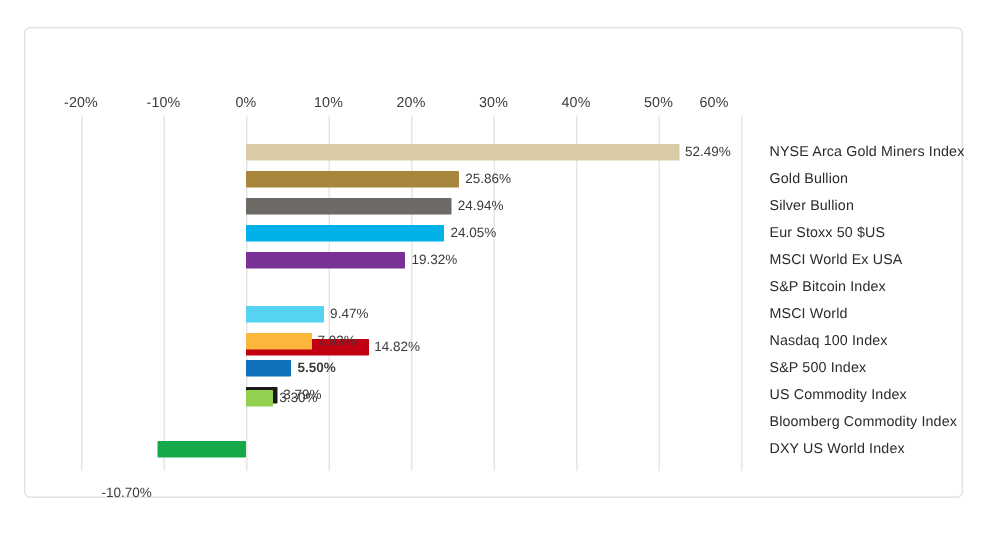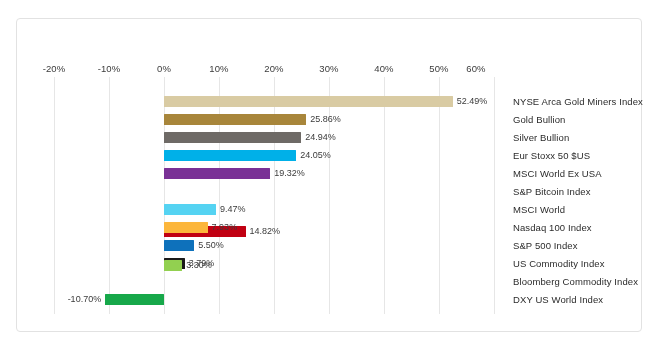--- a/index.html
+++ b/index.html
@@ -78,21 +78,21 @@
 
   .bar-value {
     position: absolute;
     top: 3px;
     font-size: 9px;
     line-height: 11px;
     color: #3b3b3b;
     white-space: nowrap;
   }
   .bar-value.pos { text-align: right; }
-  .bar-value.neg { text-align: right; }
+  .bar-value.neg { text-align: right; margin-top: 29px; }
 
   
   #label-column {
     position: absolute;
     left: 483px;
     top: 0;
     width: 143px;
     height: 314px;
   }
 
@@ -163,21 +163,21 @@
         <div class="bar-row" style="top: 182px;">
           <div class="bar" title="MSCI World 9.47%" style="left: 147px; width: 52.085px; background: rgb(85, 211, 242);"></div>
           <div class="bar-value pos" style="left: 203.085px;">9.47%</div>
         </div>
         <div class="bar-row" style="top: 200px;">
           <div class="bar" title="Nasdaq 100 Index 7.93%" style="left: 147px; width: 43.615px; background: rgb(252, 182, 59);"></div>
           <div class="bar-value pos" style="left: 194.615px;">7.93%</div>
         </div>
         <div class="bar-row" style="top: 218px;">
           <div class="bar" title="S&amp;P 500 Index 5.50%" style="left: 147px; width: 30.25px; background: rgb(14, 113, 187);"></div>
-          <div class="bar-value pos" style="left: 181.25px;">5.50%</div>
+          <div class="bar-value pos" style="left: 181.25px; font-weight: bold;">5.50%</div>
         </div>
         <div class="bar-row" style="top: 236px;">
           <div class="bar" title="US Treasury Index 3.79%" style="left: 147px; width: 20.845px; background: rgb(26, 26, 26);"></div>
           <div class="bar-value pos" style="left: 171.845px;">3.79%</div>
         </div>
         <div class="bar-row" style="top: 238px;">
           <div class="bar" title="Bloomberg Commodity Index 3.30%" style="left: 147px; width: 18.15px; background: rgb(146, 208, 80);"></div>
           <div class="bar-value pos" style="left: 169.15px;">3.30%</div>
         </div>
         <div class="bar-row" style="top: 272px;">

